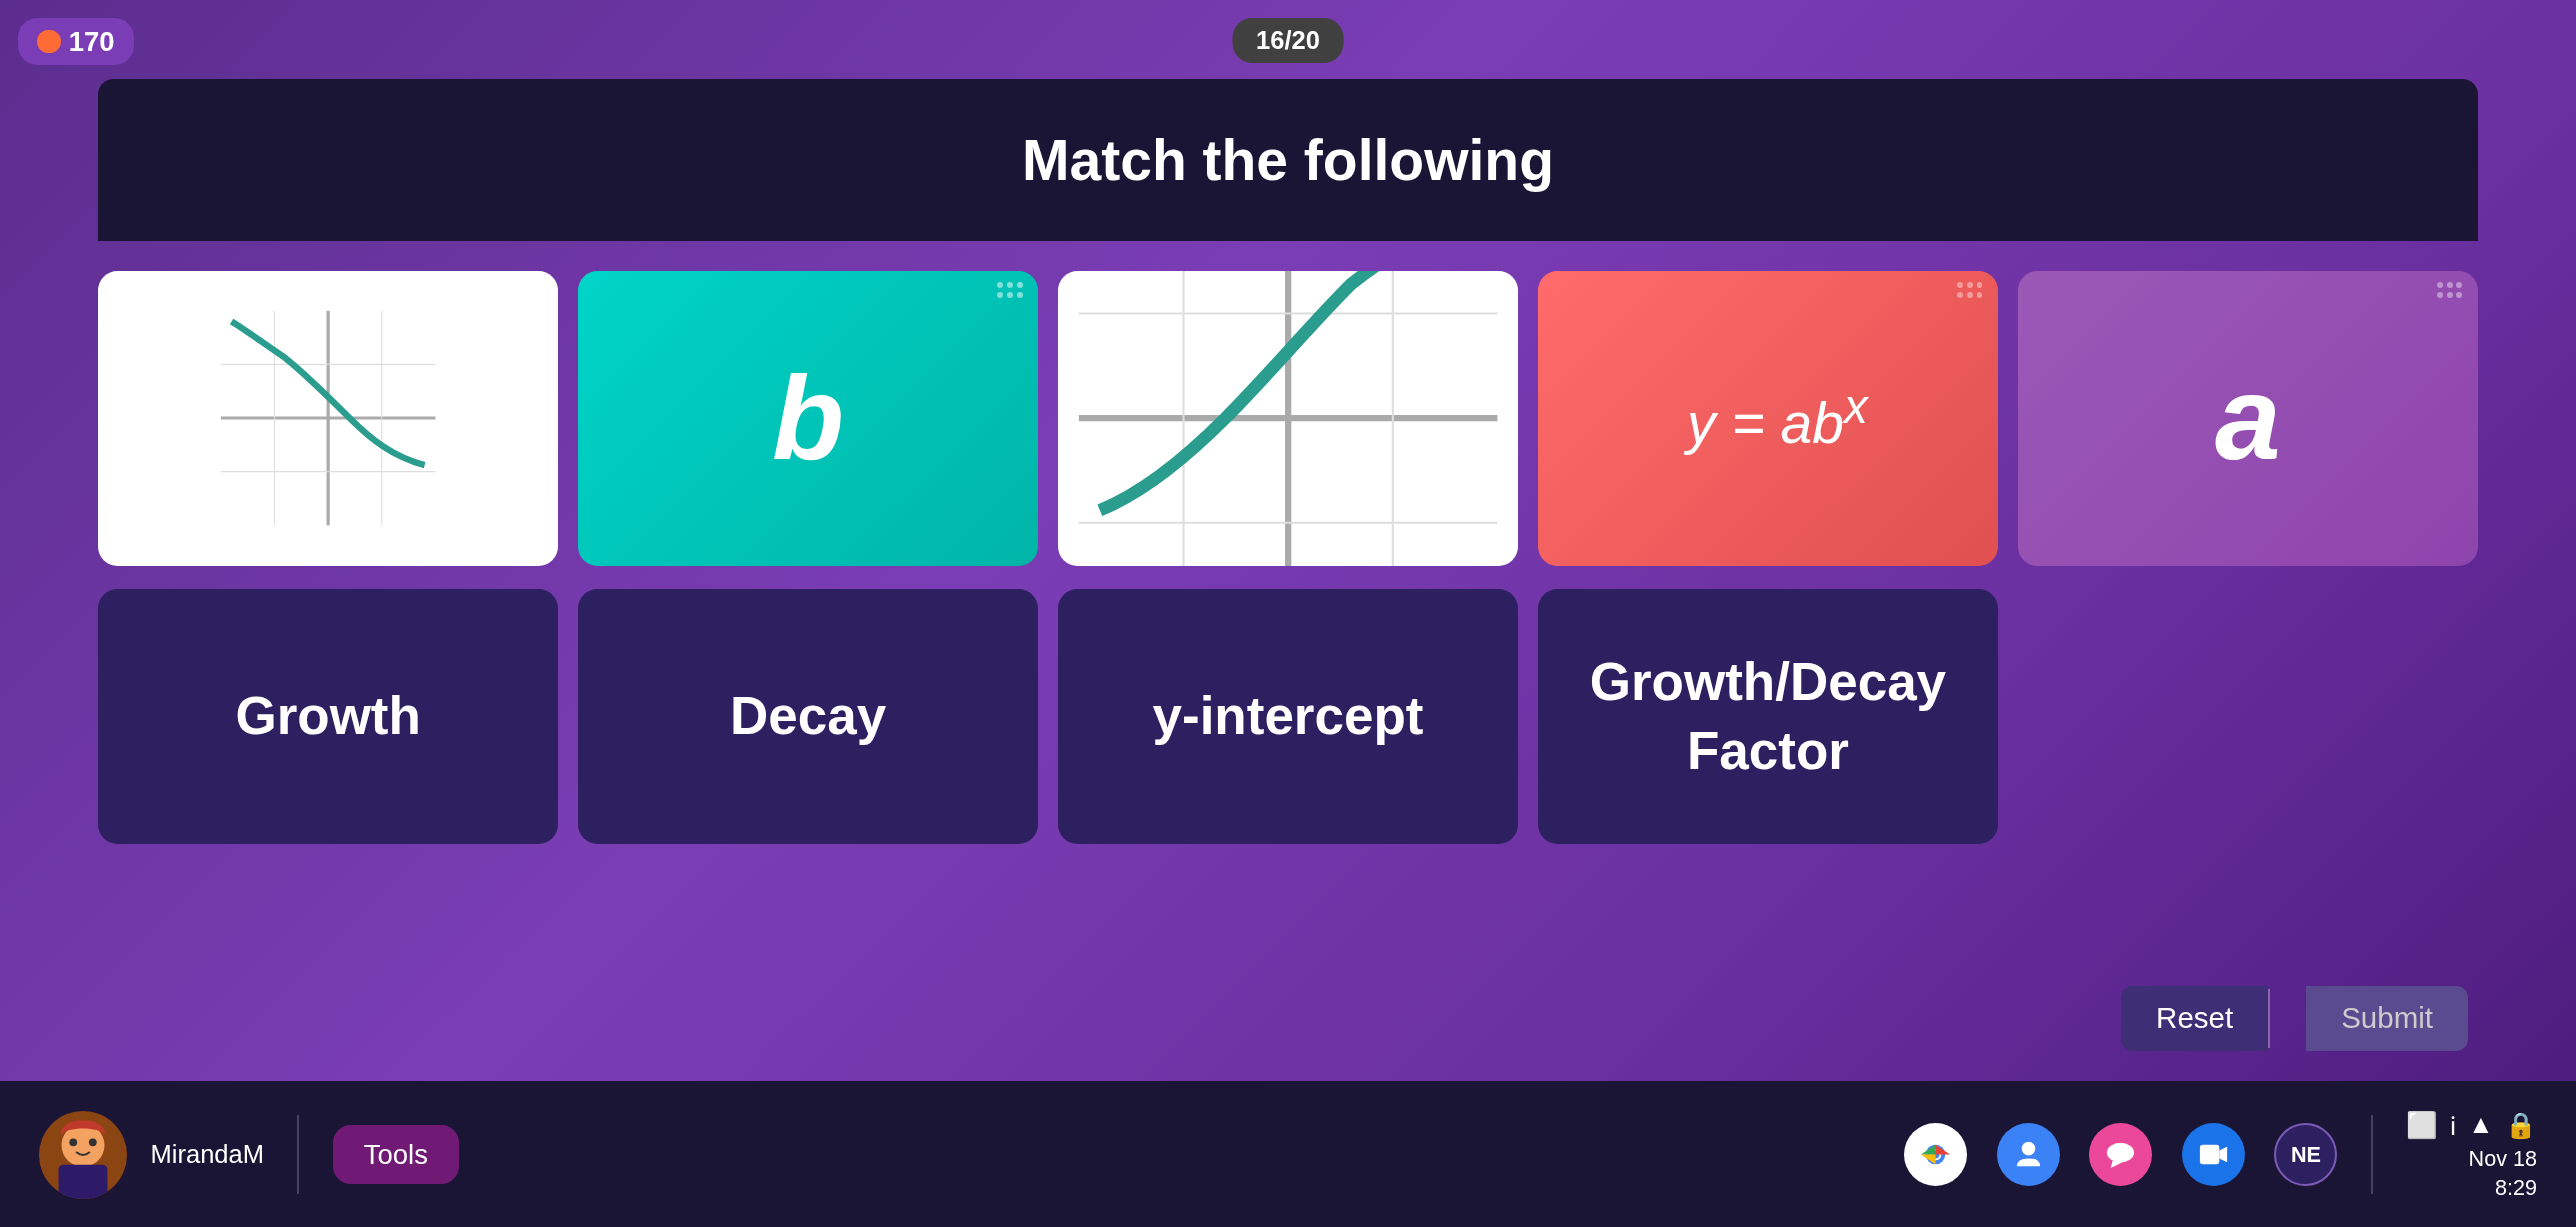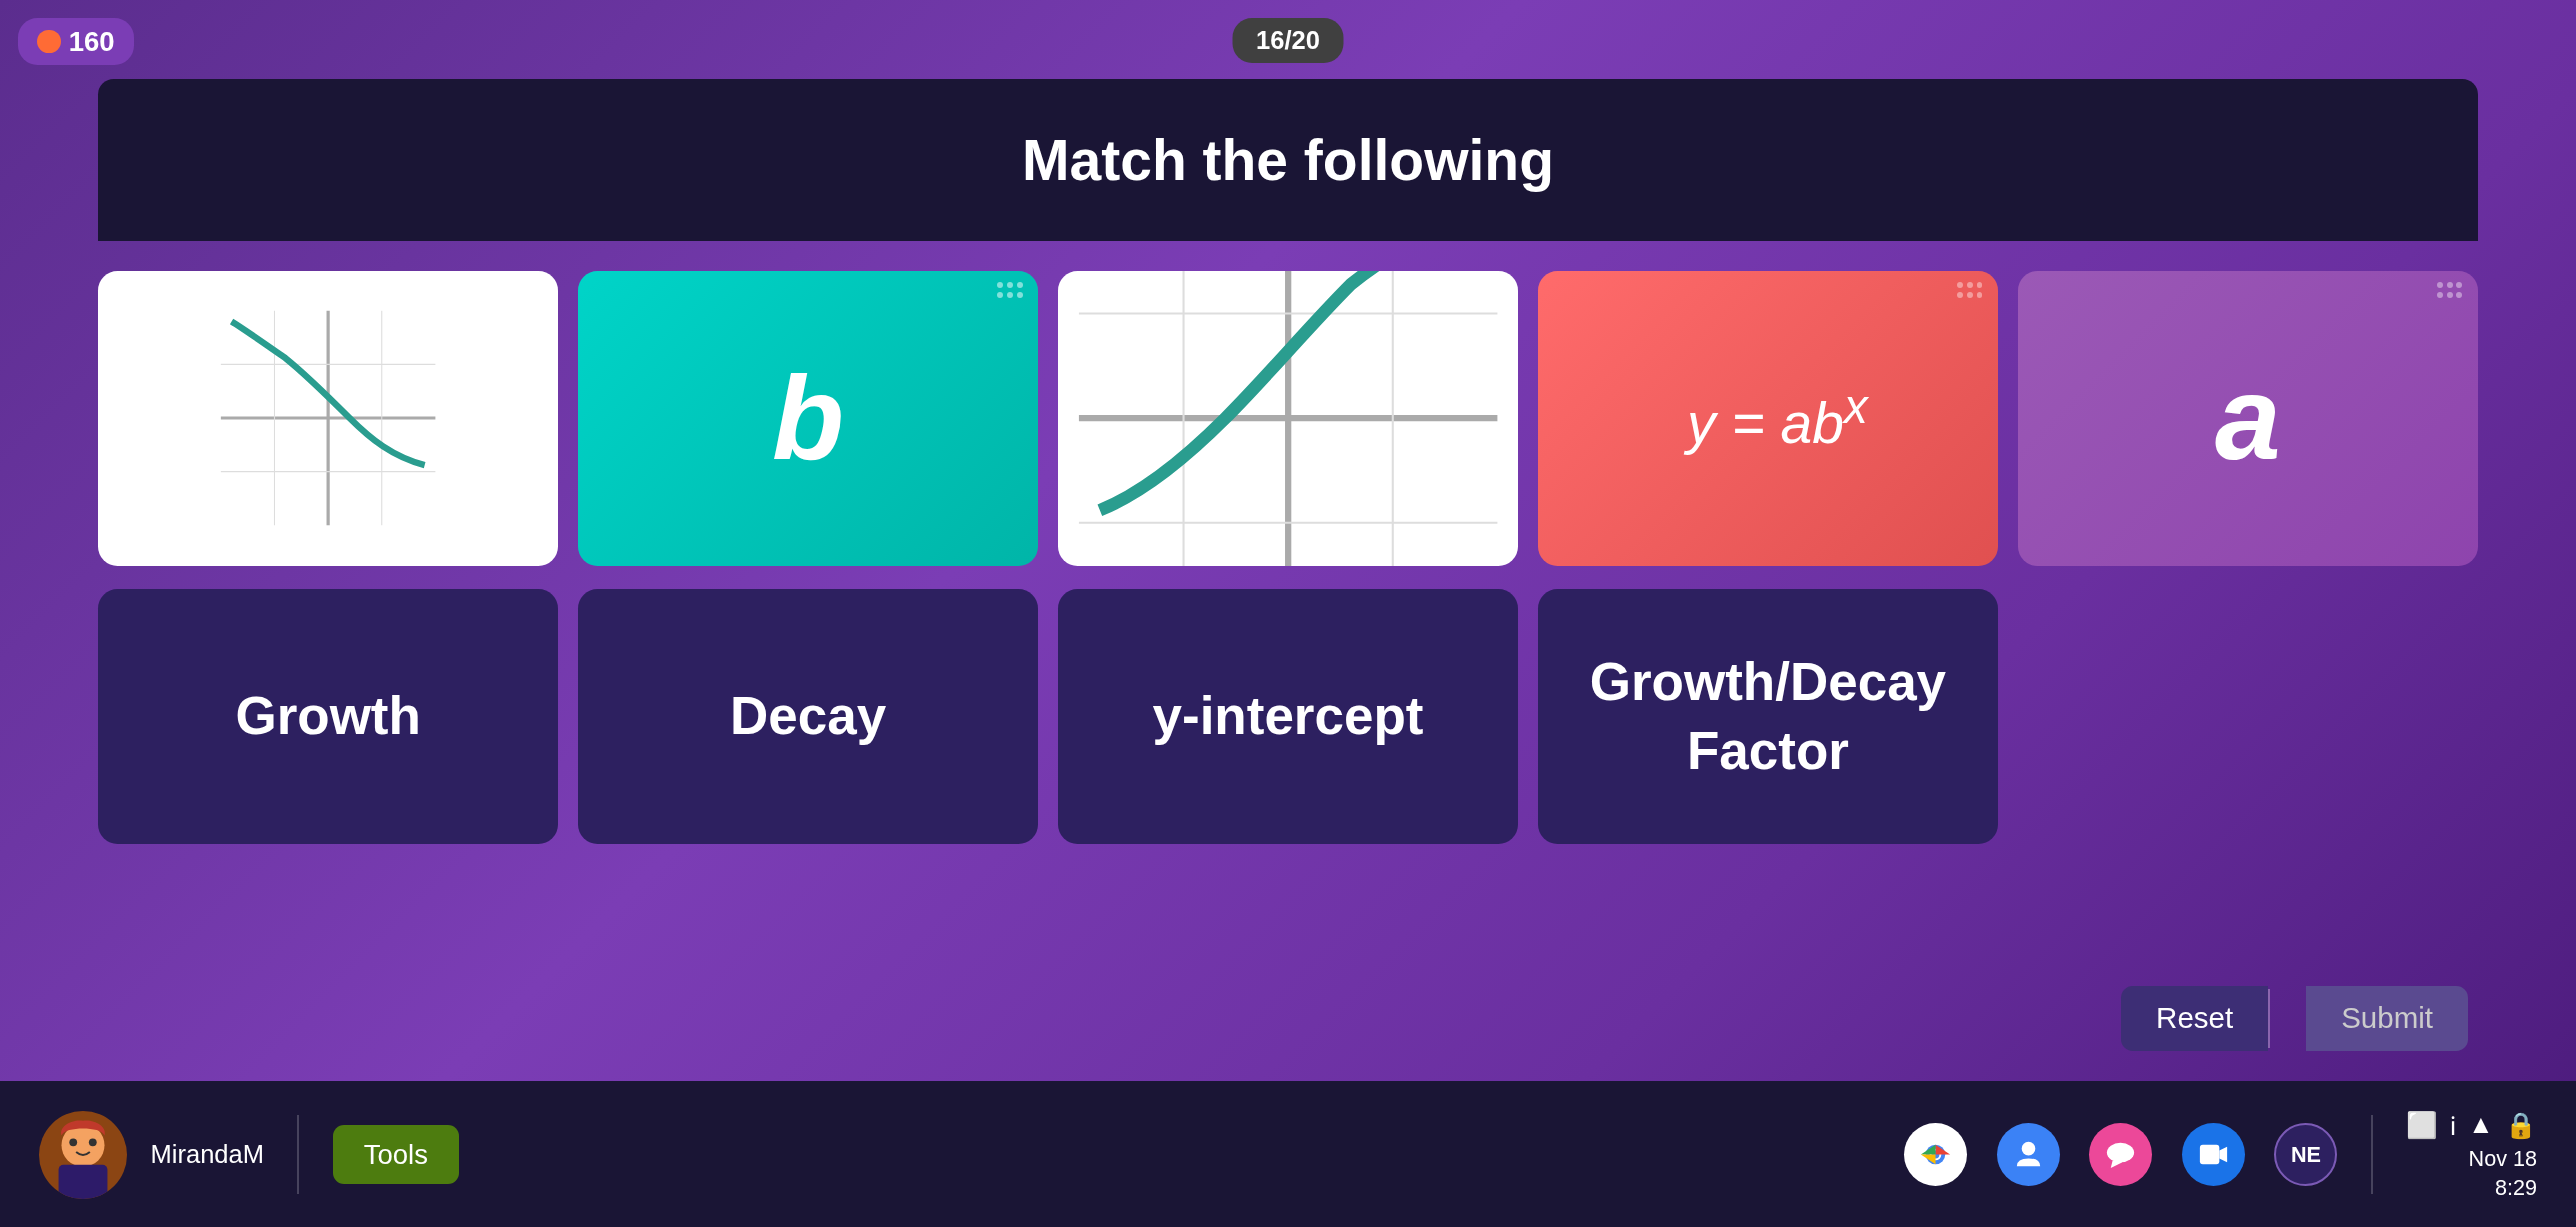--- a/index.html
+++ b/index.html
@@ -262,26 +262,26 @@
     }
 
     .taskbar-divider {
       width: 2px;
       height: 79px;
       background: rgba(255,255,255,0.2);
       margin: 0 9.8px;
     }
 
     .tools-btn {
-      background: #4d7c0f;
+      background: #701a75;
       color: white;
       font-size: 27.5px;
       padding: 13.7px 31px;
       border: none;
-      border-radius: 11px;
+      border-radius: 18px;
       cursor: pointer;
     }
 
     .taskbar-spacer { flex: 1; }
 
     .taskbar-icons {
       display: flex;
       align-items: center;
       gap: 29.5px;
     }
@@ -316,21 +316,21 @@
       gap: 11.8px;
       align-items: center;
       font-size: 25.5px;
     }
   </style>
 </head>
 <body>
 
 <div class="score-badge">
   <div class="score-dot"></div>
-  <span class="score-text">160</span>
+  <span class="score-text">170</span>
 </div>
 
 <div class="progress-pill">
   <span class="progress-text">16/20</span>
 </div>
 
 <div class="main-content">
 
   <div class="title-bar">
     <span class="title-text">Match the following</span>

